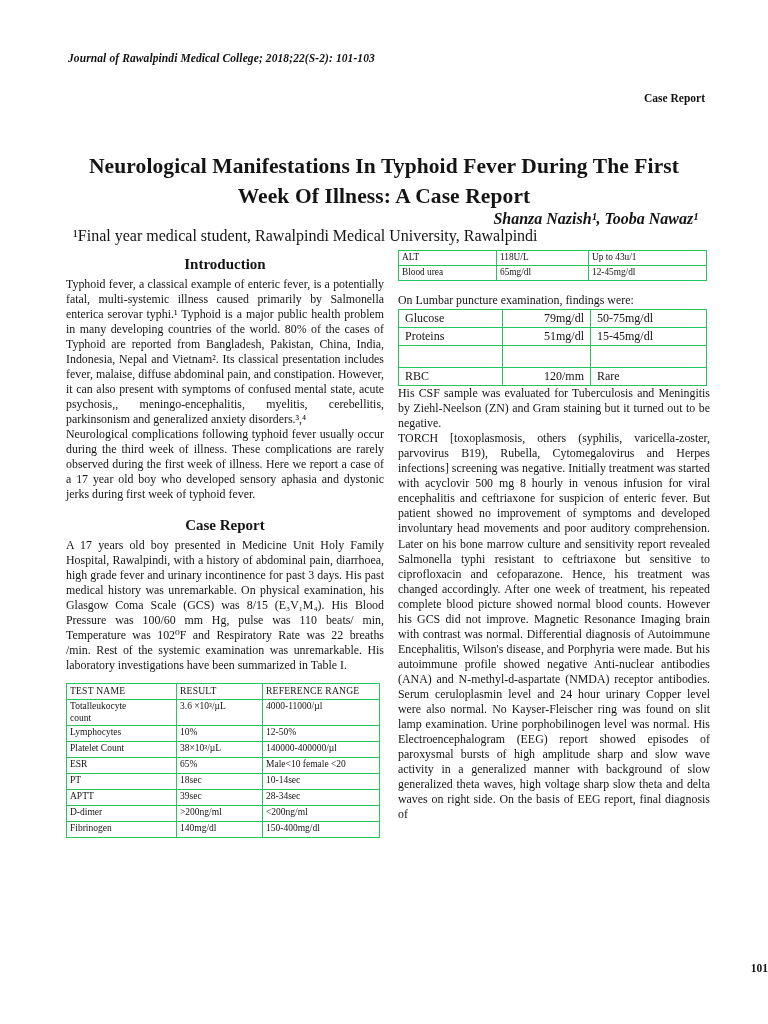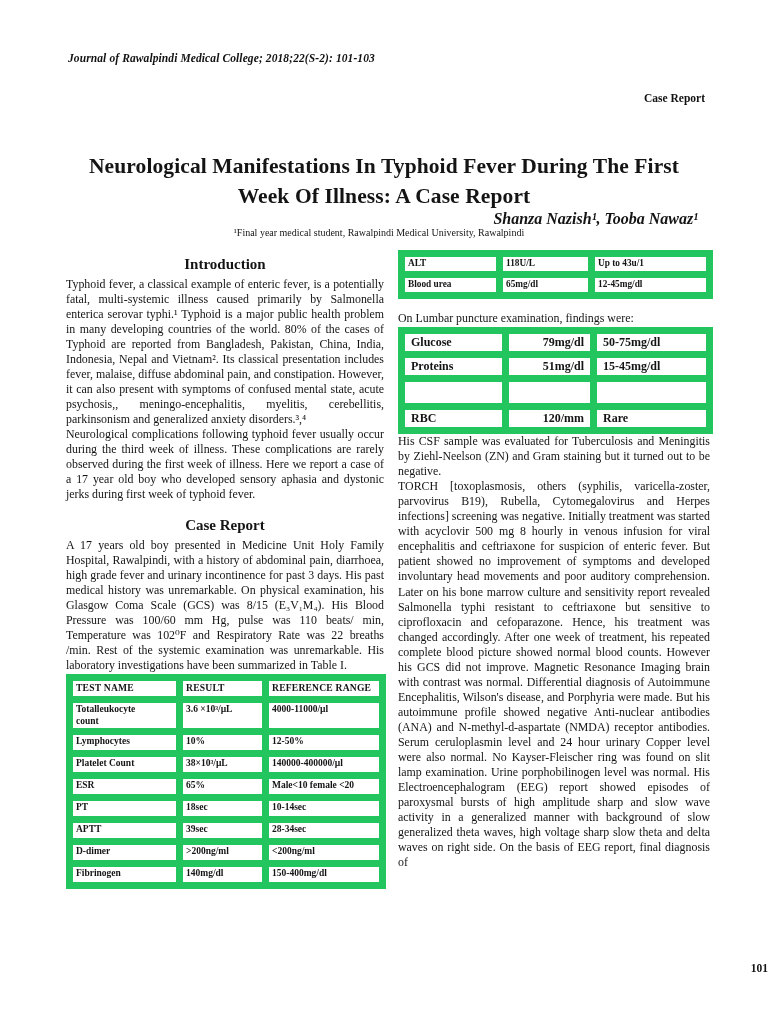--- a/index.html
+++ b/index.html
@@ -56,25 +56,25 @@
     left: 70px;
     top: 210px;
     width: 628px;
     text-align: right;
     font-size: 16px;
     font-weight: bold;
     font-style: italic;
   }
   .affiliation {
     position: absolute;
-    left: 65px;
+    left: 73px;
     top: 227px;
     width: 628px;
-    text-align: center;
-    font-size: 10px;
+    text-align: left;
+    font-size: 16px;
   }
 
   
   .col-left {
     position: absolute;
     left: 66px;
     top: 255px;
     width: 318px;
   }
   .col-right {
@@ -102,31 +102,31 @@
     hyphens: none;
   }
   p.body + p.body { margin-top: 0px; font-family: Liberation Serif, serif; }
 
   
   table {
     border-collapse: collapse;
     table-layout: fixed;
   }
   table td, table th {
-    border: 7px solid #22c55e;
+    border: 1px solid #22c55e;
     padding: 1px 3px;
     vertical-align: top;
-    font-weight: bold;
+    font-weight: normal;
     text-align: left;
   }
 
   
   .tbl-lab {
     width: 313px;
-    margin-top: 1px;
+    margin-top: 10px;
     font-size: 9.5px;
     line-height: 1.22;
   }
   .tbl-lab col.c1 { width: 110px; }
   .tbl-lab col.c2 { width: 86px; }
   .tbl-lab col.c3 { width: 117px; }
   .tbl-lab thead td { font-size: 9.6px; letter-spacing: 0.2px; }
   .tbl-lab td { height: 13px; }
   .tbl-lab .spread {
     display: flex;

